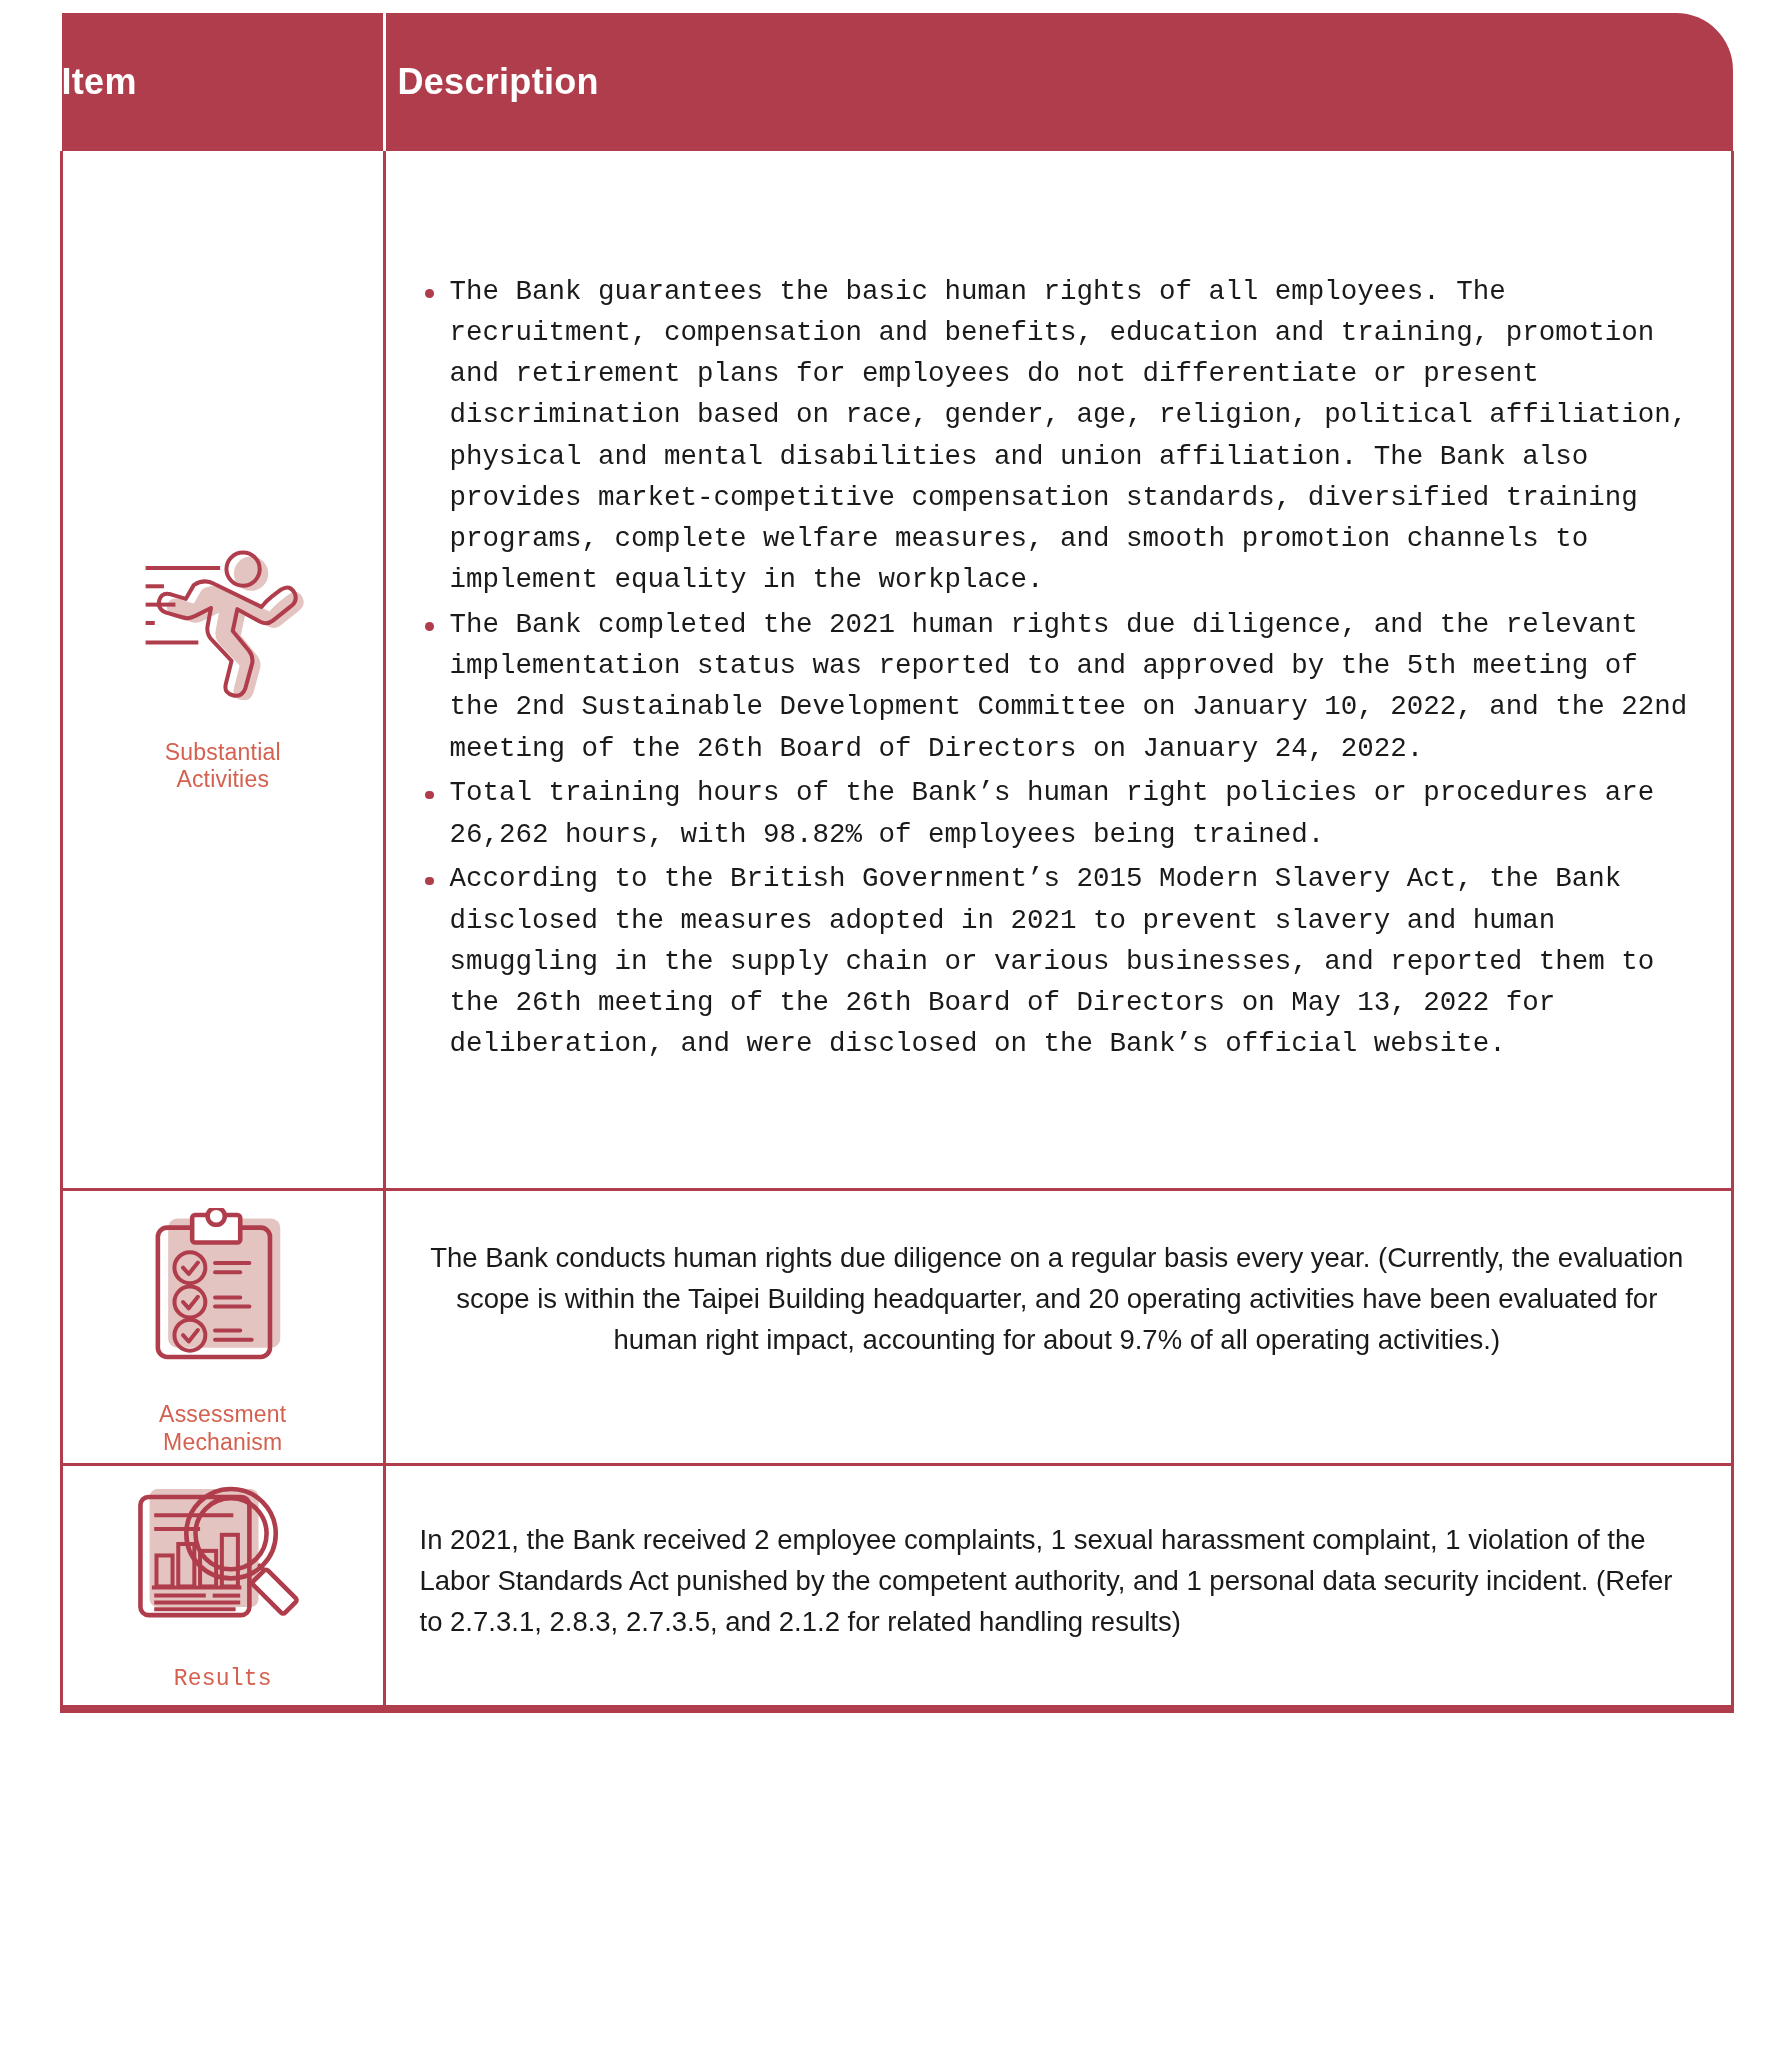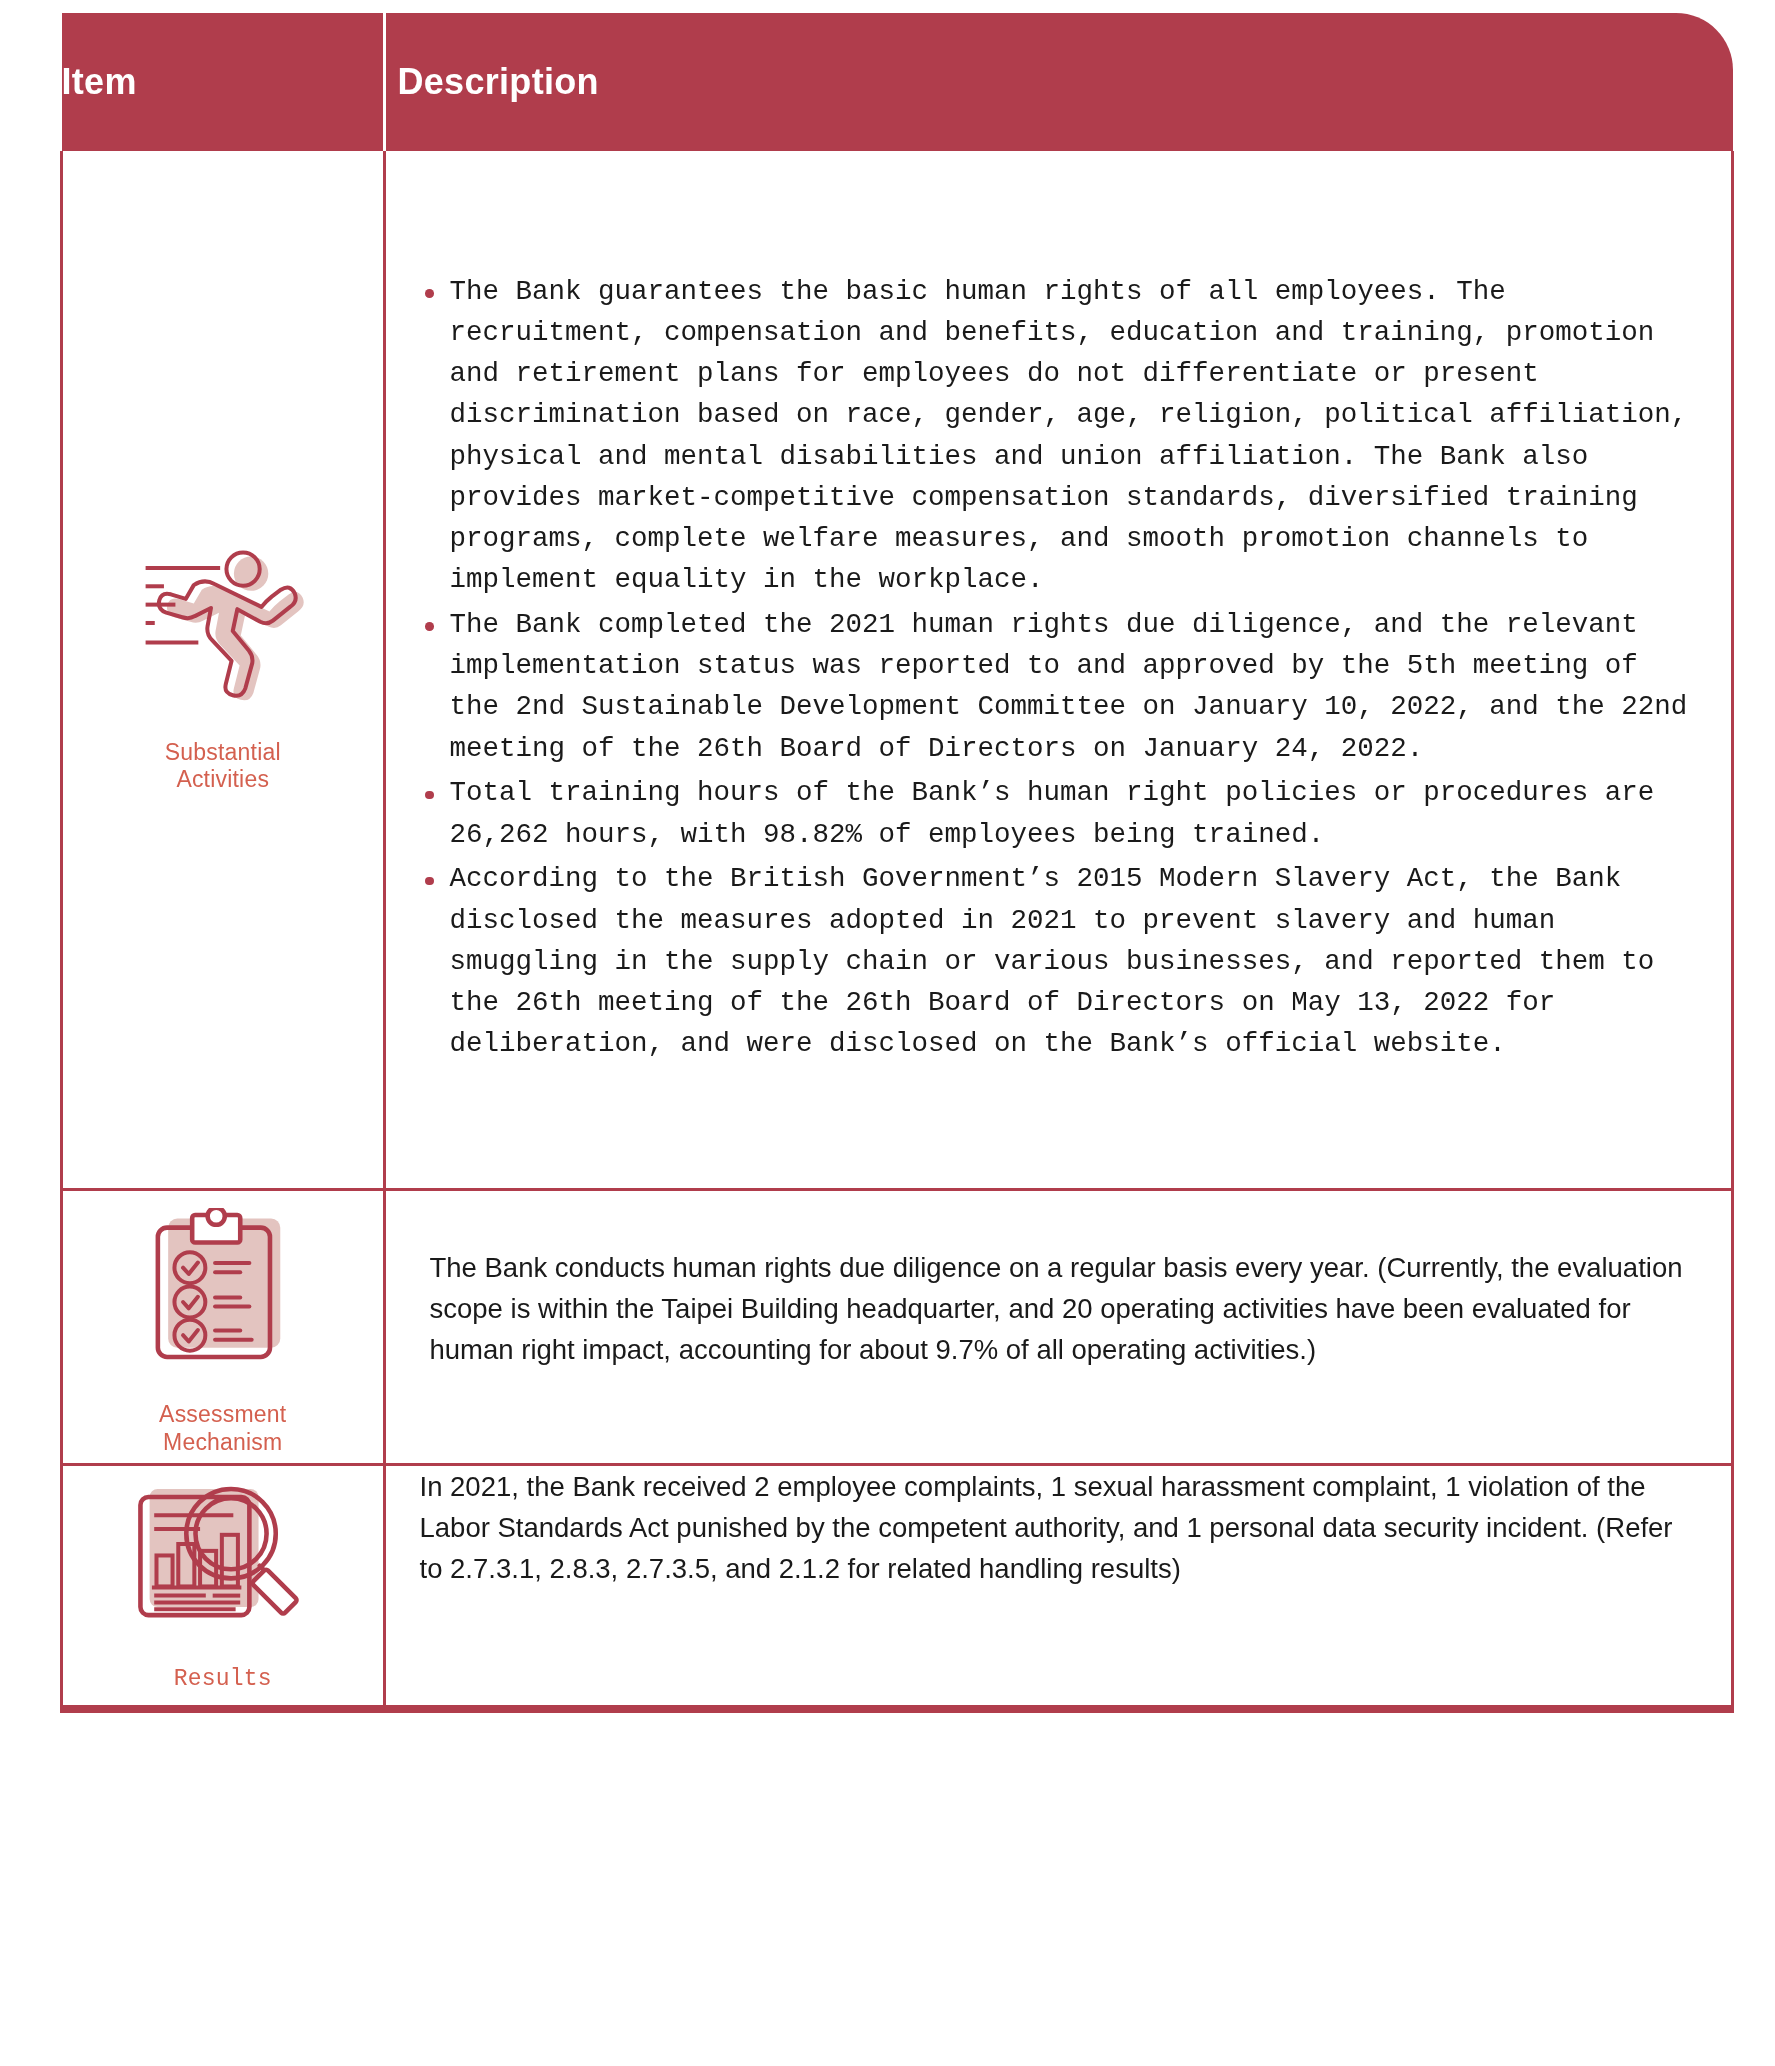--- a/index.html
+++ b/index.html
@@ -133,21 +133,21 @@
     background: #B03D4C;
   }
 
   
   .row-activities .cell-desc { padding-top: 120px; padding-bottom: 120px; }
   .row-activities .cell-item .item-inner { padding: 23px 0; }
 
   .row-assessment .cell-desc { padding-top: 46px; padding-bottom: 46px; }
   .row-assessment .cell-item .item-inner { padding: 17px 0 7px; }
 
-  .row-results .cell-desc { padding-bottom: 53px; margin-top: 44px; }
+  .row-results .cell-desc { padding-top: 53px; padding-bottom: 53px; margin-top: 44px; }
   .row-results .cell-item .item-inner { padding: 17px 0 11.5px; font-family: Liberation Mono, monospace; }
 </style>
 </head>
 <body>
 
 <div class="table-wrap">
   <table class="matrix">
 
     <thead>
       <tr>
@@ -226,21 +226,21 @@
                   <line x1="112" y1="214" x2="156" y2="214"></line>
                   <line x1="112" y1="230" x2="176" y2="230"></line>
                 </g>
               </svg>
             </span>
             <div class="item-label">Assessment
 Mechanism</div>
           </div>
         </td>
         <td class="cell-desc">
-          <p class="desc-para" style="margin:10px;">The Bank conducts human rights due diligence on a regular basis every year. (Currently, the evaluation scope is within the Taipei Building headquarter, and 20 operating activities have been evaluated for human right impact, accounting for about 9.7% of all operating activities.)</p>
+          <p class="desc-para" style="margin:0;text-align:center;">The Bank conducts human rights due diligence on a regular basis every year. (Currently, the evaluation scope is within the Taipei Building headquarter, and 20 operating activities have been evaluated for human right impact, accounting for about 9.7% of all operating activities.)</p>
         </td>
       </tr>
 
       <tr class="row-results">
         <td class="cell-item">
           <div class="item-inner">
             <span class="item-icon">
               <svg width="172" height="161" viewBox="0 0 300 280" xmlns="http://www.w3.org/2000/svg">
 
                 <rect x="22" y="10" width="190" height="206" rx="14" fill="#E3C4C0"></rect>

